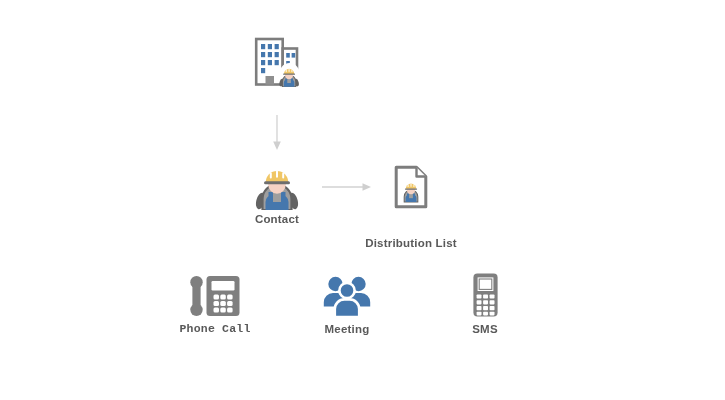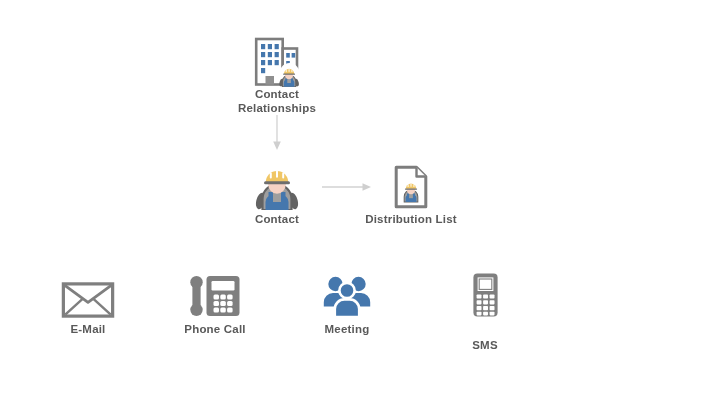--- a/index.html
+++ b/index.html
@@ -69,21 +69,20 @@
           <rect x="18.5" y="37" width="9" height="7" fill="#9e9e9e"></rect>
           <rect x="14.5" y="34" width="4.5" height="10" fill="#4577ad"></rect>
           <rect x="27" y="34" width="4.5" height="10" fill="#4577ad"></rect>
           <ellipse cx="23" cy="26.5" rx="8.8" ry="9.2" fill="#f5d2c4"></ellipse>
           <path d="M11.8,24.2 A11.2,11.2 0 0 1 34.2,24.2 Z" fill="#f0c665"></path>
           <path d="M23,13.6 v5.2 M16.8,15.6 v3.8 M29.2,15.6 v3.8" stroke="#fff" stroke-width="2" stroke-linecap="round" fill="none"></path>
           <rect x="10" y="23.2" width="26" height="3" rx="1.5" fill="#6e6e6e"></rect>
         </g>
       </svg>
     </div>
-    <div class="label" style="margin-top:0;">Contact Relationships</div>
   </div>
 
   <svg class="connector" style="left:271px; top:113px;" width="12" height="38" viewBox="0 0 12 38">
     <line x1="6" y1="2" x2="6" y2="29" stroke="#d2d2d2" stroke-width="1.3"></line>
     <polygon points="6,37 2.2,28.5 9.8,28.5" fill="#cfcfcf"></polygon>
   </svg>
 
   <div class="node" style="left:227px; top:157px; width:100px;justify-content:space-between;">
     <div class="icon-box" style="height:53px;">
       <svg viewBox="0 0 46 52" width="46" height="52">
@@ -101,51 +100,41 @@
       </svg>
     </div>
     <div class="label" style="margin-top:2px;">Contact</div>
   </div>
 
   <svg class="connector" style="left:320px; top:181px;" width="52" height="12" viewBox="0 0 52 12">
     <line x1="2" y1="6" x2="43" y2="6" stroke="#d2d2d2" stroke-width="1.3"></line>
     <polygon points="51,6 42.5,2.2 42.5,9.8" fill="#cfcfcf"></polygon>
   </svg>
 
-  <div class="node" style="left:361px; top:165px; width:100px;">
+  <div class="node" style="left:361px; top:165px; width:100px;gap:24px;">
     <div class="icon-box" style="height:44px;">
       <svg viewBox="0 0 38 44" width="38" height="44">
         <path d="M4.2,2.2 H24.5 L33.8,11.5 V41.8 H4.2 Z" fill="#fff" stroke="#7d7d7d" stroke-width="3" stroke-linejoin="round"></path>
         <path d="M24.5,2.2 V11.5 H33.8" fill="#fff" stroke="#7d7d7d" stroke-width="2.4" stroke-linejoin="round"></path>
         <g transform="translate(8.2,12.5) scale(0.47)">
           <path d="M8.5,52 V41 A14.5,14.5 0 0 1 37.5,41 V52 Z" fill="#9e9e9e" stroke="#636363" stroke-width="2.2"></path>
           <path d="M11.5,52 V44 A7,7 0 0 1 18.5,37 H27.5 A7,7 0 0 1 34.5,44 V52 Z" fill="#4577ad"></path>
           <rect x="18.5" y="37" width="9" height="7" fill="#9e9e9e"></rect>
           <rect x="14.5" y="34" width="4.5" height="10" fill="#4577ad"></rect>
           <rect x="27" y="34" width="4.5" height="10" fill="#4577ad"></rect>
           <ellipse cx="23" cy="26.5" rx="8.8" ry="9.2" fill="#f5d2c4"></ellipse>
           <path d="M11.8,24.2 A11.2,11.2 0 0 1 34.2,24.2 Z" fill="#f0c665"></path>
           <path d="M23,13.6 v5.2 M16.8,15.6 v3.8 M29.2,15.6 v3.8" stroke="#fff" stroke-width="2" stroke-linecap="round" fill="none"></path>
           <rect x="10" y="23.2" width="26" height="3" rx="1.5" fill="#6e6e6e"></rect>
         </g>
       </svg>
     </div>
     <div class="label" style="margin-top:3px;">Distribution List</div>
   </div>
 
-  <div class="activity" style="left:28px; top:270px; width:120px;">
-    <div class="icon-box" style="height:48px;">
-      <svg viewBox="0 0 56 38" width="56" height="36">
-        <rect x="2" y="2" width="52" height="34" fill="#fff" stroke="#7f7f7f" stroke-width="3.4"></rect>
-        <path d="M4,34.5 L22,18 M52,34.5 L34,18" stroke="#7f7f7f" stroke-width="2.6" fill="none"></path>
-        <path d="M3.5,3.5 L28,21.5 L52.5,3.5" fill="none" stroke="#7f7f7f" stroke-width="3" stroke-linejoin="round"></path>
-      </svg>
-    </div>
-    <div class="label" style="margin-top:4px;">E-Mail</div>
-  </div>
 
   <div class="activity" style="left:155px; top:270px; width:120px;">
     <div class="icon-box" style="height:48px;">
       <svg viewBox="0 0 52 44" width="52" height="44">
         <circle cx="7.5" cy="8.2" r="6.2" fill="#7f7f7f"></circle>
         <circle cx="7.5" cy="35.8" r="6.2" fill="#7f7f7f"></circle>
         <rect x="3.4" y="8.2" width="8.2" height="27.6" fill="#7f7f7f"></rect>
         <rect x="17.5" y="2" width="33" height="40" rx="3.5" fill="#7f7f7f"></rect>
         <rect x="22.5" y="7" width="23" height="9.5" rx="1.2" fill="#fff"></rect>
         <g fill="#fff">
@@ -154,21 +143,21 @@
             <rect x="38.1" y="20.5" width="5.5" height="5" rx="1.5"></rect>
           <rect x="24.5" y="27" width="5.5" height="5" rx="1.5"></rect>
             <rect x="31.3" y="27" width="5.5" height="5" rx="1.5"></rect>
             <rect x="38.1" y="27" width="5.5" height="5" rx="1.5"></rect>
           <rect x="24.5" y="33.5" width="5.5" height="5" rx="1.5"></rect>
             <rect x="31.3" y="33.5" width="5.5" height="5" rx="1.5"></rect>
             <rect x="38.1" y="33.5" width="5.5" height="5" rx="1.5"></rect>
         </g>
       </svg>
     </div>
-    <div class="label" style="margin-top:4px;">Phone Call</div>
+    <div class="label" style="margin-top:4px;font-family:Liberation Mono, monospace;">Phone Call</div>
   </div>
 
   <div class="activity" style="left:287px; top:270px; width:120px;">
     <div class="icon-box" style="height:48px;">
       <svg viewBox="0 0 50 43" width="50" height="43">
         <g fill="#4577ad">
           <circle cx="13.5" cy="9" r="7.2"></circle>
           <path d="M1.8,31.5 V27.2 A9.2,9.2 0 0 1 11,18 h5 a9.2,9.2 0 0 1 9.2,9.2 v4.3 Z"></path>
           <circle cx="36.5" cy="9" r="7.2"></circle>
           <path d="M24.8,31.5 V27.2 A9.2,9.2 0 0 1 34,18 h5 a9.2,9.2 0 0 1 9.2,9.2 v4.3 Z"></path>
@@ -195,17 +184,17 @@
             <rect x="17.6" y="28.2" width="4.9" height="4.2" rx="0.8"></rect>
           <rect x="4.6" y="34" width="4.9" height="4.2" rx="0.8"></rect>
             <rect x="11.1" y="34" width="4.9" height="4.2" rx="0.8"></rect>
             <rect x="17.6" y="34" width="4.9" height="4.2" rx="0.8"></rect>
           <rect x="4.6" y="39.8" width="4.9" height="3.6" rx="0.8"></rect>
             <rect x="11.1" y="39.8" width="4.9" height="3.6" rx="0.8"></rect>
             <rect x="17.6" y="39.8" width="4.9" height="3.6" rx="0.8"></rect>
         </g>
       </svg>
     </div>
-    <div class="label" style="margin-top:20px;">SMS</div>
+    <div class="label" style="margin-top:4px;">SMS</div>
   </div>
 
 
 </div>
 
 </body></html>

